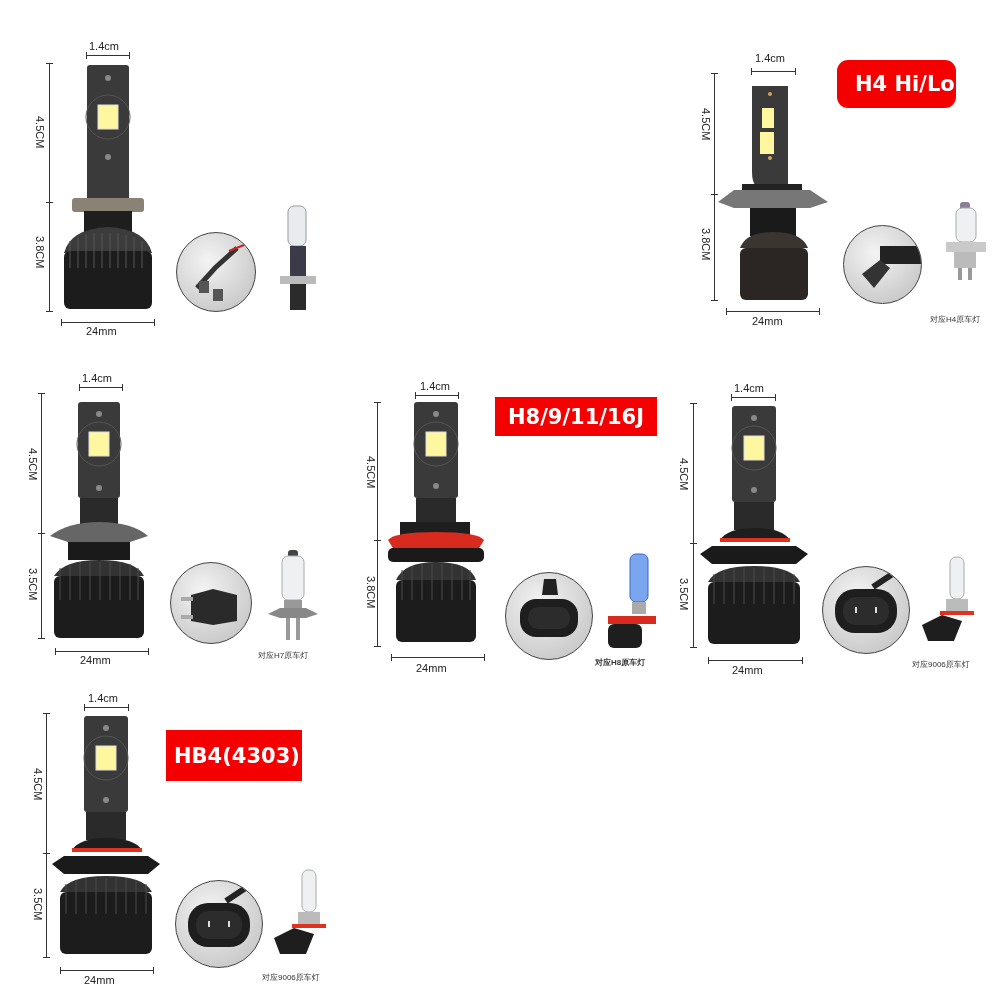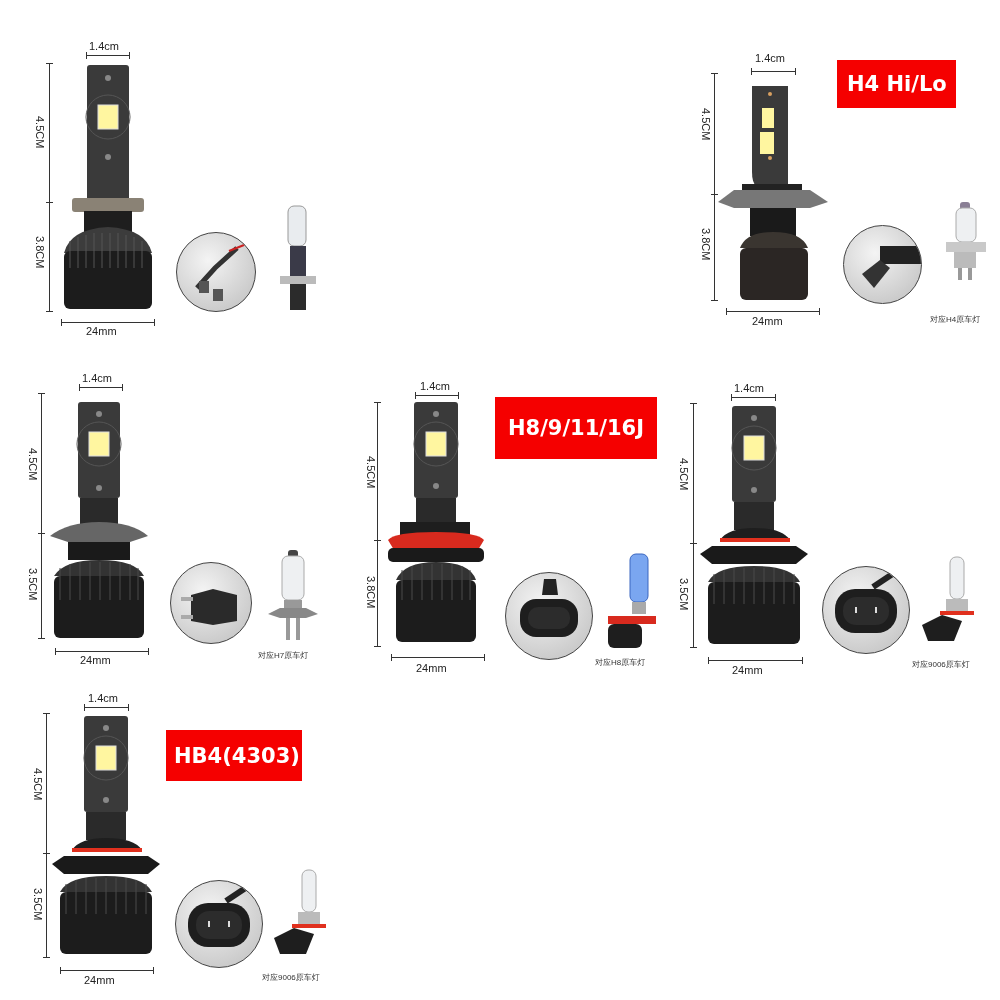--- a/index.html
+++ b/index.html
@@ -88,21 +88,21 @@
   <div class="vline" style="left:34px;top:33px;height:227px;"></div>
   <div class="tick-h" style="left:31px;top:33px;"></div>
   <div class="tick-h" style="left:31px;top:154px;"></div>
   <div class="tick-h" style="left:31px;top:260px;"></div>
   <div class="dim-v" style="left:32px;top:68px;">4.5CM</div>
   <div class="dim-v" style="left:32px;top:188px;">3.8CM</div>
   <div class="hline" style="left:46px;top:271px;width:93px;"></div>
   <div class="tick-v" style="left:46px;top:268px;"></div>
   <div class="tick-v" style="left:139px;top:268px;"></div>
   <div class="dim-text" style="left:72px;top:275px;">24mm</div>
-  <div class="badge" style="left:157px;top:20px;width:119px;height:48px;font-size:21px;justify-content:flex-start;padding-left:10px;box-sizing:border-box;">H4 Hi/Lo</div>
+  <div class="badge" style="left:157px;top:20px;width:119px;height:48px;font-size:21px;justify-content:flex-start;padding-left:18px;box-sizing:border-box;border-radius:11px;">H4 Hi/Lo</div>
   <svg style="left:36px;top:42px;" width="120" height="220" viewBox="0 0 120 220">
     <path d="M36 4 L72 4 L72 60 Q72 100 72 104 L40 104 Q36 100 36 90 Z" fill="#3a3a3a"></path>
     <rect x="46" y="26" width="12" height="20" fill="#fff6a0"></rect>
     <rect x="44" y="50" width="14" height="22" fill="#fff6a0"></rect>
     <circle cx="54" cy="12" r="2" fill="#d9a060"></circle>
       <circle cx="54" cy="76" r="2" fill="#d9a060"></circle>
     <rect x="26" y="102" width="60" height="10" fill="#222"></rect>
     <path d="M2 120 L18 108 L94 108 L112 120 L94 126 L18 126 Z" fill="#777"></path>
     <rect x="34" y="126" width="46" height="28" fill="#1a1a1a"></rect>
     <path d="M24 166 Q30 150 57 150 Q86 150 92 166 Z" fill="#3a3530"></path>
@@ -189,21 +189,21 @@
   <div class="vline" style="left:27px;top:32px;height:244px;"></div>
   <div class="tick-h" style="left:24px;top:32px;"></div>
   <div class="tick-h" style="left:24px;top:170px;"></div>
   <div class="tick-h" style="left:24px;top:276px;"></div>
   <div class="dim-v" style="left:27px;top:86px;">4.5CM</div>
   <div class="dim-v" style="left:27px;top:206px;">3.8CM</div>
   <div class="hline" style="left:41px;top:287px;width:93px;"></div>
   <div class="tick-v" style="left:41px;top:284px;"></div>
   <div class="tick-v" style="left:134px;top:284px;"></div>
   <div class="dim-text" style="left:66px;top:292px;">24mm</div>
-  <div class="badge" style="left:145px;top:27px;width:162px;height:62px;font-size:21px;">H8/9/11/16J</div>
+  <div class="badge" style="left:145px;top:27px;width:162px;height:39px;font-size:21px;">H8/9/11/16J</div>
   <svg style="left:36px;top:30px;" width="110" height="245" viewBox="0 0 110 245">
     <rect x="28" y="2" width="44" height="96" rx="3" fill="#3a3a3a"></rect>
     <circle cx="50" cy="44" r="22" fill="none" stroke="#555"></circle>
     <rect x="40" y="32" width="20" height="24" fill="#fff6a0" stroke="#ddd"></rect>
     <circle cx="50" cy="14" r="3" fill="#888"></circle>
       <circle cx="50" cy="86" r="3" fill="#888"></circle>
     <rect x="30" y="98" width="40" height="28" fill="#2a2a2a"></rect>
     <rect x="14" y="122" width="70" height="18" fill="#1e1e1e"></rect>
     <path d="M2 140 Q8 132 50 132 Q92 132 98 140 L92 150 L8 150 Z" fill="#d82a1e"></path>
     <rect x="2" y="148" width="96" height="14" rx="5" fill="#1a1a1a"></rect>
@@ -226,21 +226,21 @@
         <rect x="14" y="26" width="58" height="38" rx="16" fill="#1e1e1e"></rect>
         <rect x="22" y="34" width="42" height="22" rx="10" fill="#2c2c2c"></rect>
       </svg>
   </div>
   <svg style="left:252px;top:182px;" width="60" height="100" viewBox="0 0 60 100">
     <rect x="28" y="2" width="18" height="48" rx="6" fill="#7aa6f0" stroke="#3a66c0"></rect>
     <rect x="30" y="50" width="14" height="12" fill="#aaa"></rect>
     <path d="M6 64 L54 64 L54 72 L6 72 Z" fill="#d82a1e"></path>
     <rect x="6" y="72" width="34" height="24" rx="6" fill="#1e1e1e"></rect>
   </svg>
-  <div class="caption" style="left:245px;top:287px;">对应H8原车灯</div>
+  <div class="caption" style="left:245px;top:287px;font-weight:bold;">对应H8原车灯</div>
 </div>
 
 <div class="panel" style="left:670px;top:370px;width:330px;height:310px;">
   <div class="dim-text" style="left:64px;top:12px;">1.4cm</div>
   <div class="hline" style="left:61px;top:27px;width:44px;"></div>
   <div class="tick-v" style="left:61px;top:24px;"></div>
   <div class="tick-v" style="left:105px;top:24px;"></div>
   <div class="vline" style="left:23px;top:33px;height:244px;"></div>
   <div class="tick-h" style="left:20px;top:33px;"></div>
   <div class="tick-h" style="left:20px;top:173px;"></div>

